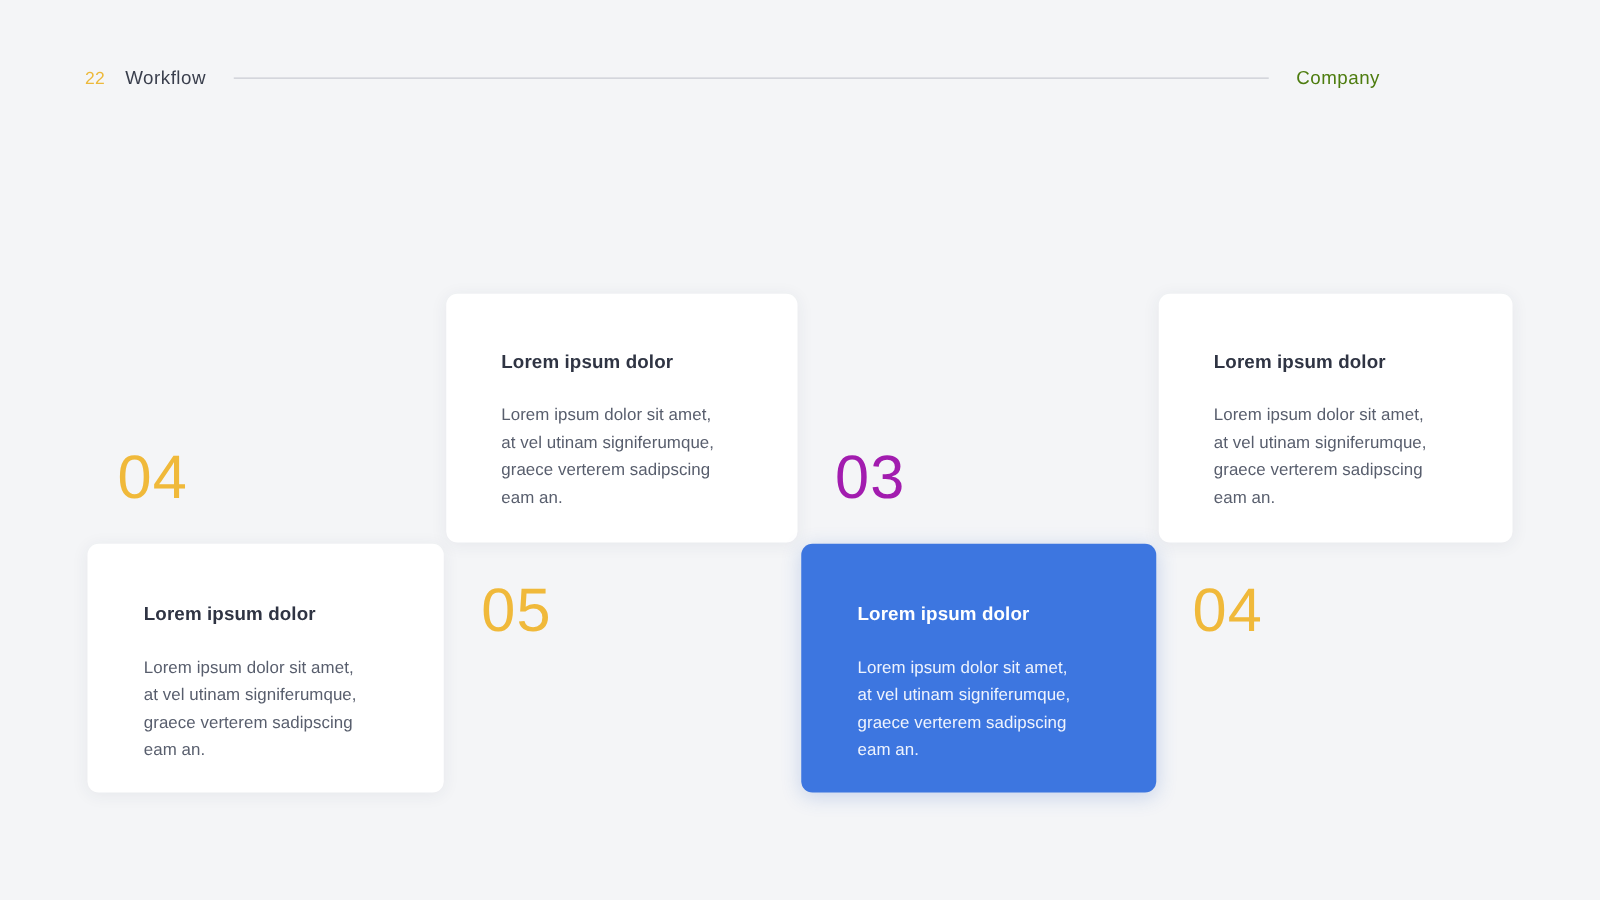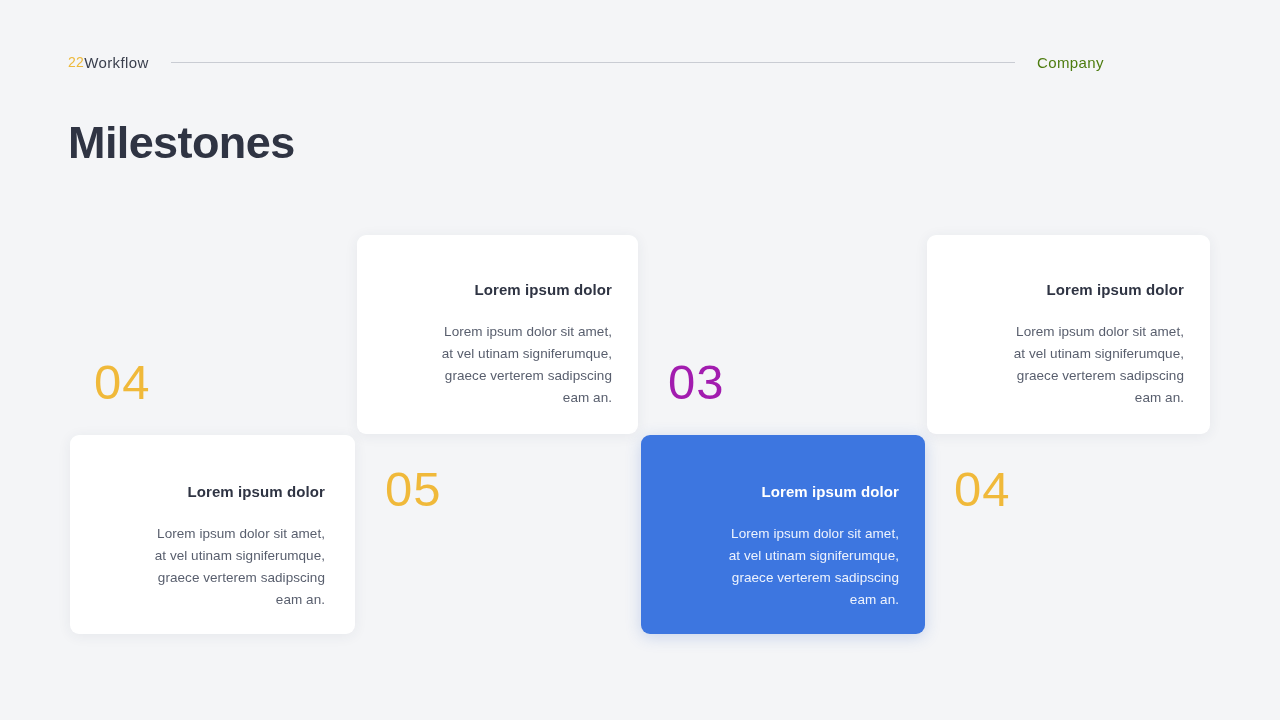--- a/index.html
+++ b/index.html
@@ -40,20 +40,21 @@
     color: #edb93b;
     letter-spacing: 0.3px;
     font-weight: 400;
     line-height: 1;
   }
 
   .header-label {
     font-size: 15px;
     color: #3a3f4d;
     letter-spacing: 0.4px;
+    margin-left: 16px;
     font-weight: 400;
     line-height: 1;
     white-space: nowrap;
   }
 
   .header-rule {
     flex: 1 1 auto;
     height: 1px;
     background: #c9ccd3;
     margin: 0 22px;
@@ -80,21 +81,20 @@
     line-height: 1.1;
   }
 
   
   .card {
     position: absolute;
     border-radius: 9px;
     background: #ffffff;
     box-shadow: 0 2px 14px rgba(40, 50, 80, 0.07);
     padding: 0;
-    text-align: right;
   }
 
   .card.blue {
     background: #3d76e0;
     box-shadow: 0 3px 16px rgba(45, 95, 195, 0.22);
   }
 
   .card-inner {
     position: absolute;
     left: 45px;
@@ -154,21 +154,20 @@
 
 <div class="slide">
 
   <div class="header">
     <span class="header-number">22</span>
     <span class="header-label">Workflow</span>
     <span class="header-rule"></span>
     <span class="header-company">Company</span>
   </div>
 
-  <h1 class="title">Milestones</h1>
 
   <div class="step-number" id="num-1">04</div>
   <div class="card" id="card-1">
     <div class="card-inner">
       <div class="card-title">Lorem ipsum dolor</div>
       <div class="card-body">Lorem ipsum dolor sit amet,
 at vel utinam signiferumque,
 graece verterem sadipscing
 eam an.</div>
     </div>

